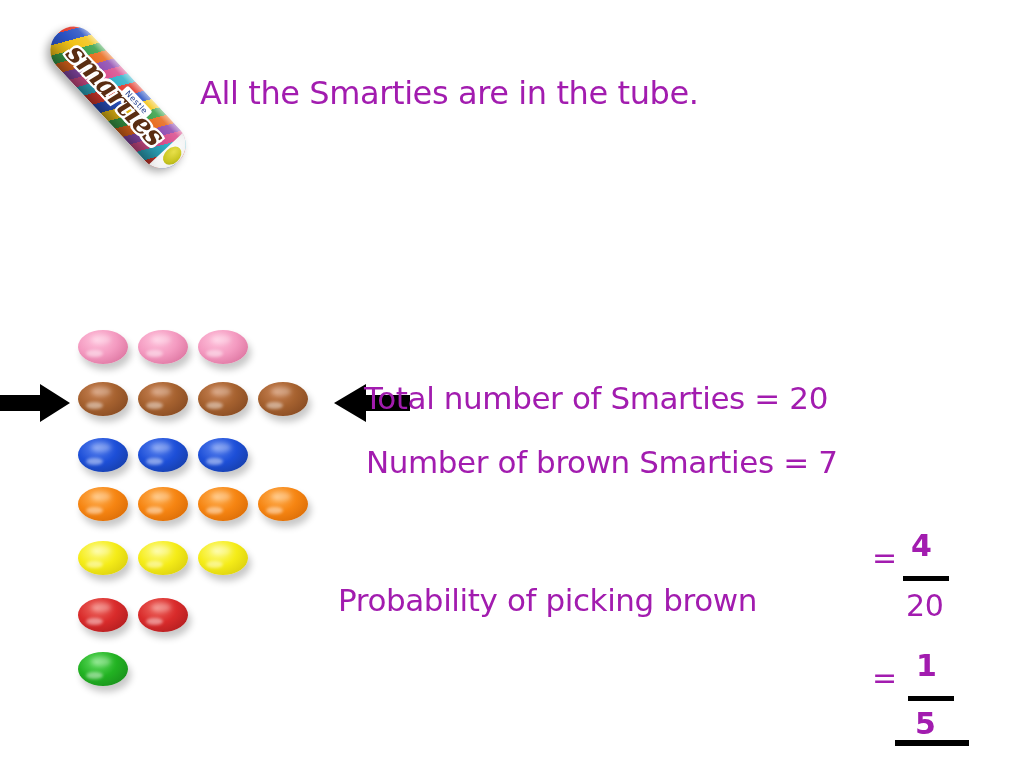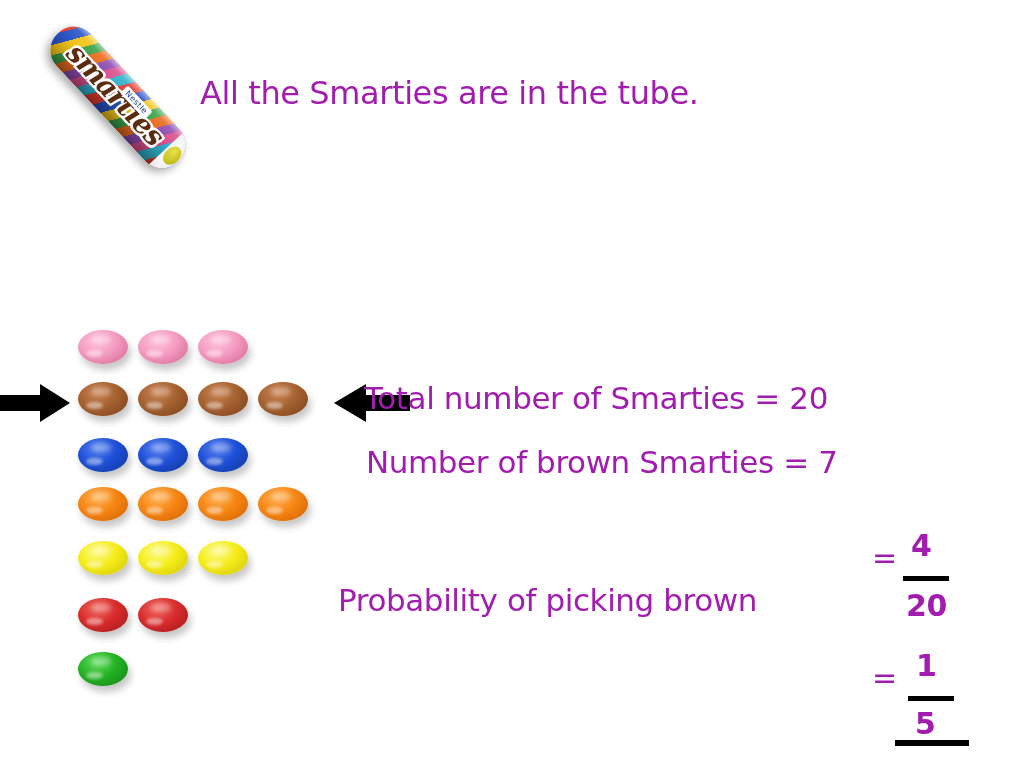--- a/index.html
+++ b/index.html
@@ -176,21 +176,21 @@
     top: 576px;
     width: 46px;
     height: 5px;
     background: #000000;
   }
   .frac1-den {
     position: absolute;
     left: 906px;
     top: 588px;
     font-size: 30px;
-    font-weight: bold;
+    font-weight: normal;
   }
   .eq2 {
     position: absolute;
     left: 872px;
     top: 660px;
     font-size: 30px;
   }
   .frac2-num {
     position: absolute;
     left: 916px;

